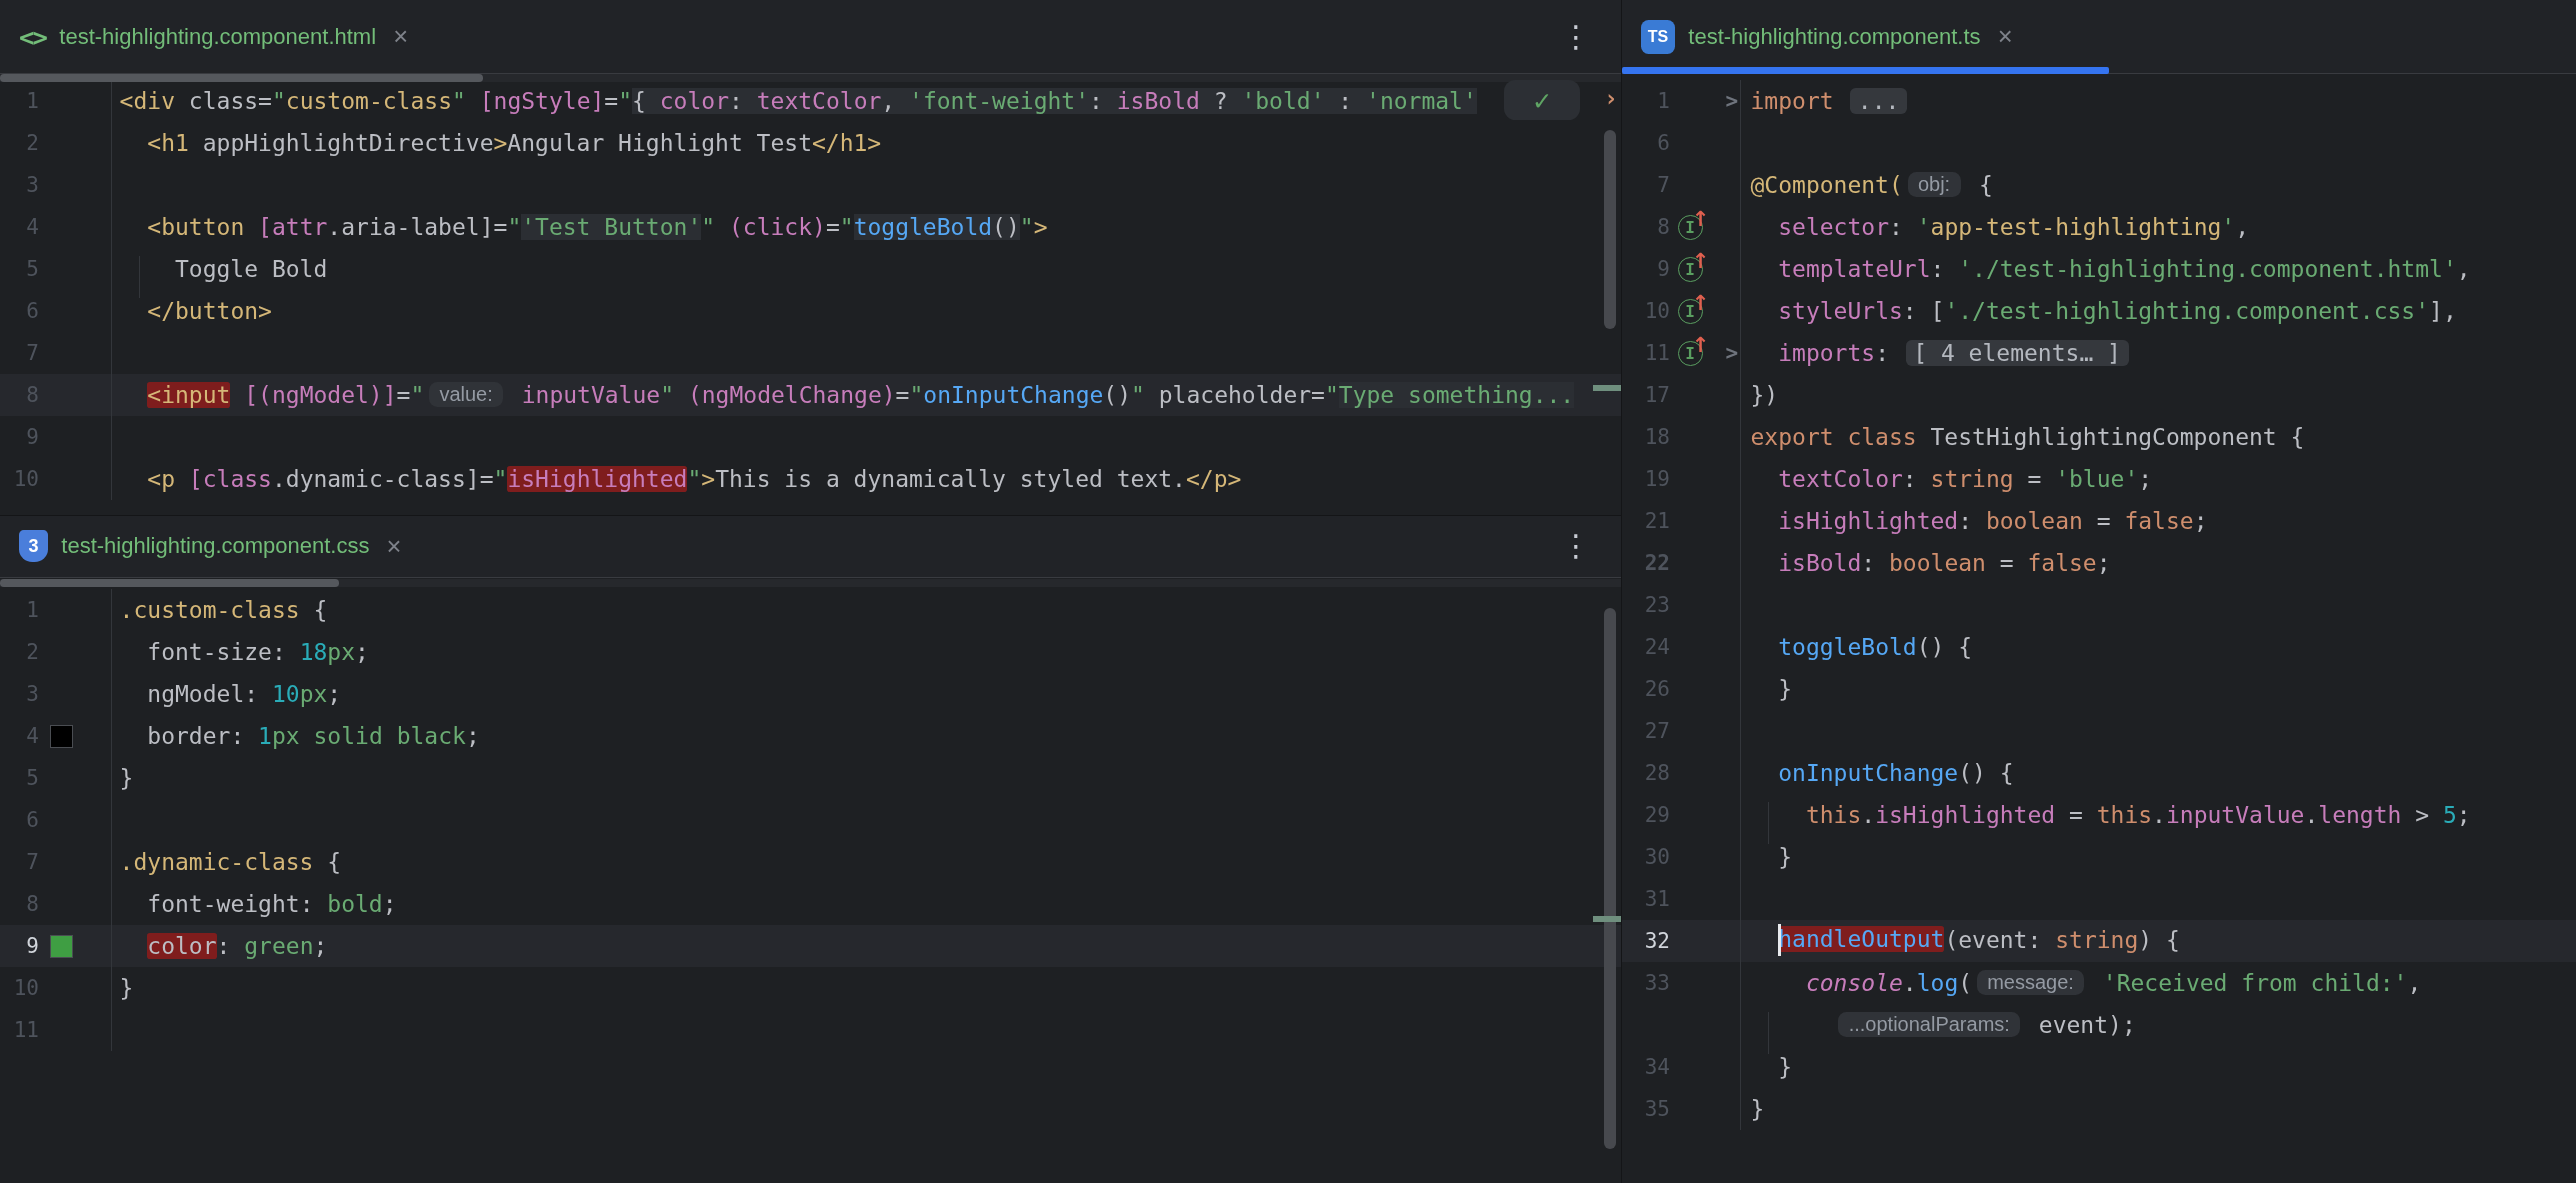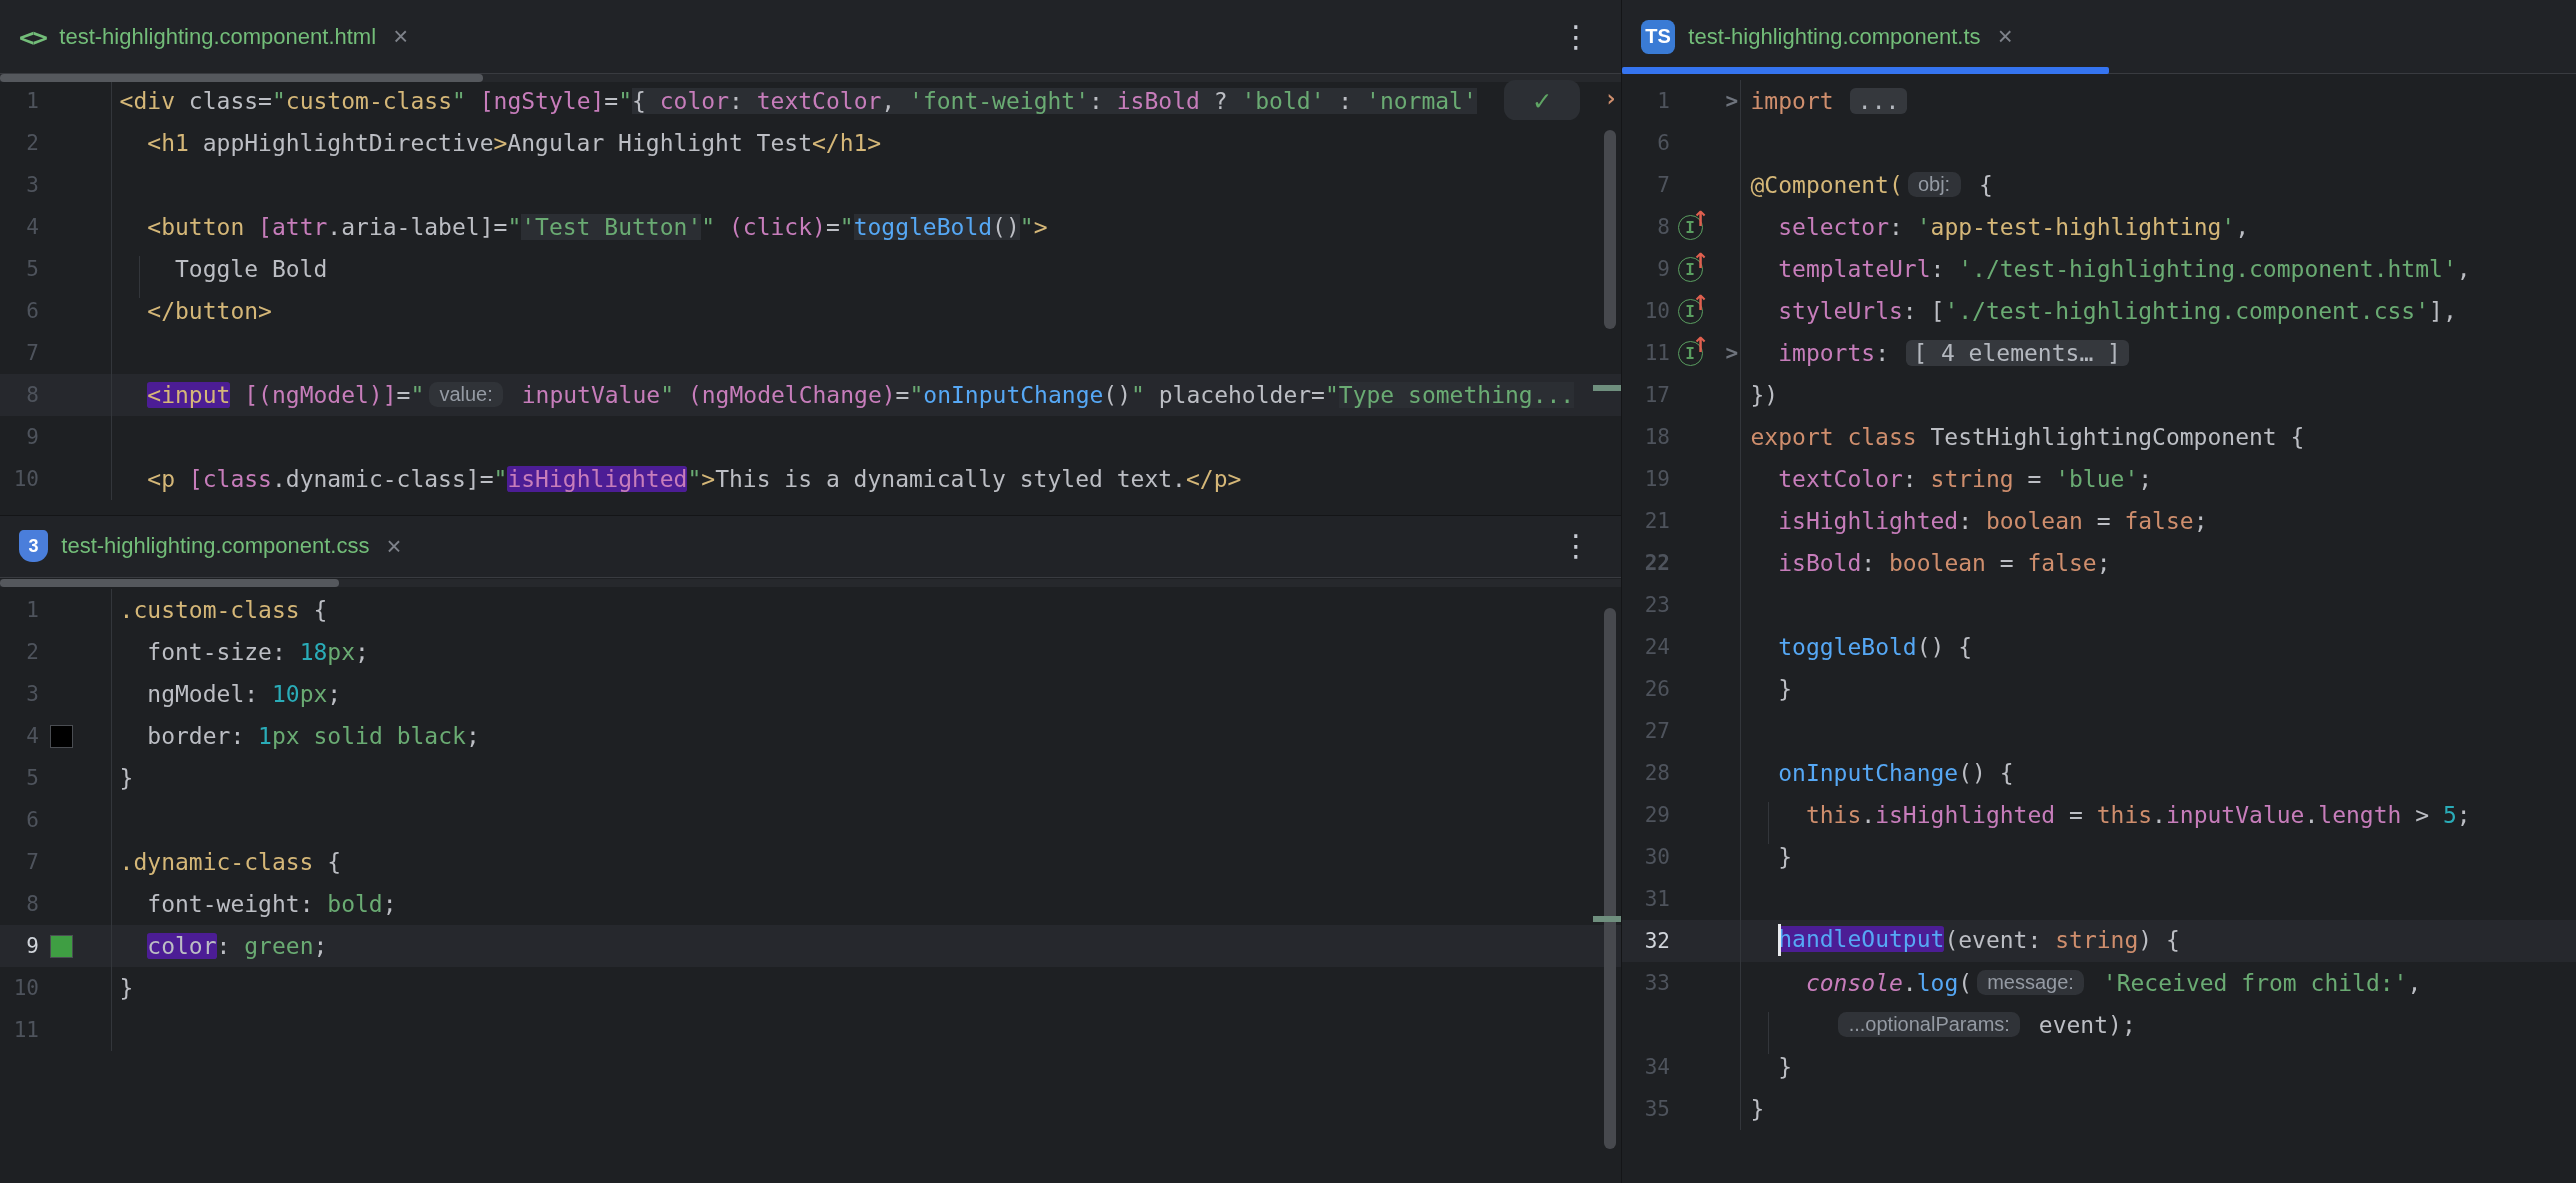--- a/index.html
+++ b/index.html
@@ -16,21 +16,21 @@
   .tlabel{font-family:"Liberation Sans","DejaVu Sans",sans-serif;font-size:22px;color:#73bd79;}
   .tclose{font-family:"Liberation Sans",sans-serif;font-size:25.6px;color:#7e828a;padding-left:3.8px;}
   .underline{position:absolute;left:0;bottom:-0.9px;height:6.6px;background:#3574f0;border-radius:1.9px;}
   .kebab{position:absolute;right:30px;top:50%;transform:translateY(-50%);color:#c8ccd4;font-size:30px;
          font-family:"DejaVu Sans",sans-serif;cursor:pointer;line-height:1;}
   .icon-html{color:#73bd79;font-weight:bold;font-size:25.6px;letter-spacing:-1.9px;}
   .icon-css{width:29px;height:32px;background:#4a7edb;border-radius:4.7px 4.7px 46% 46%/4.7px 4.7px 40% 40%;
             display:flex;align-items:center;justify-content:center;color:#fff;font-weight:bold;
             font-size:18px;font-family:"Liberation Sans",sans-serif;}
   .icon-ts{width:34px;height:34px;background:#3a7bd5;border-radius:7.6px;display:flex;align-items:center;
-           justify-content:center;color:#fff;font-weight:bold;font-size:20px;font-family:"Liberation Sans",sans-serif;}
+           justify-content:center;color:#fff;font-weight:bold;font-size:16px;font-family:"Liberation Sans",sans-serif;}
 
   
   .hscroll{position:absolute;left:0;width:100%;height:7.6px;background:#26282c;z-index:5;}
   .hscroll .hthumb{position:absolute;left:0;top:0;height:7.6px;background:#55585d;border-radius:3.8px;}
 
   
   .editor{position:relative;}
   .row{display:flex;height:42px;align-items:center;position:relative;}
   .row.hl{background:#26282d;}
   .gutter{flex:none;display:flex;align-items:center;height:100%;position:relative;}
@@ -50,21 +50,21 @@
   
   .tk-tg,.tk-tgv,.tk-deco{color:#d5b778;}
   .tk-at,.tk-pc,.tk-tx{color:#bcbec4;}
   .tk-ng,.tk-fd{color:#c77dbb;}
   .tk-st{color:#6aab73;}
   .tk-kw{color:#cf8e6d;}
   .tk-fn{color:#56a8f5;}
   .tk-nm{color:#2aacb8;}
   .tk-it{color:#c77dbb;font-style:italic;}
   .f-bgx{background:#2b2e33;}
-  .f-box{background:#4c1d95;border-radius:2.8px;}
+  .f-box{background:#7f1d1d;border-radius:2.8px;}
   .chip{display:inline-block;background:#303338;color:#949aa3;border-radius:8.5px;padding:0.9px 10.4px;
         font-family:"Liberation Sans","DejaVu Sans",sans-serif;font-size:20px;vertical-align:1.9px;margin:0 4.7px;}
   .foldbox{display:inline-block;background:#35383d;color:#b4b8bf;border-radius:5.7px;padding:0 7.6px;margin:0 2.8px;}
   .caret{display:inline-block;width:2.8px;height:32px;background:#e8eaee;vertical-align:middle;margin-right:-2.8px;position:relative;top:-0.9px;}
 
   
   .vthumb{position:absolute;width:12.3px;border-radius:6.6px;background:#47494e;z-index:6;}
   .stripemark{position:absolute;width:28px;height:5.7px;background:#6f8f7e;z-index:7;}
   .inspect{position:absolute;width:76px;height:40px;border-radius:11.4px;background:#2c2f34;z-index:8;
            display:flex;align-items:center;justify-content:center;}

